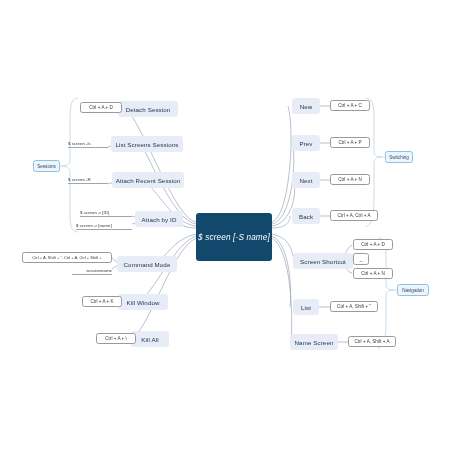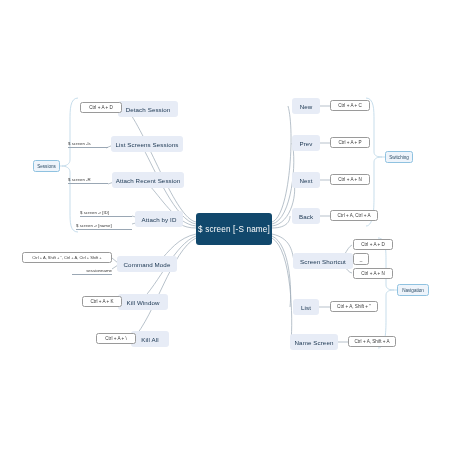--- a/index.html
+++ b/index.html
@@ -119,21 +119,21 @@
       <path d="M62,166 L58,166"></path>
 
       <path d="M366,98 C374,98 374,110 374,120 L374,152 C374,156 378,157 382,157 C378,157 374,158 374,162 L374,196 C374,206 374,226 366,226"></path>
       <path d="M382,157 L386,157"></path>
 
       <path d="M378,238 C386,238 386,250 386,262 L386,285 C386,289 390,290 394,290 C390,290 386,291 386,295 L386,318 C386,330 386,348 378,348"></path>
       <path d="M394,290 L398,290"></path>
     </g>
   </svg>
 
-  <div class="center" style="left:196px;top:213px;width:76px;height:32px;">$ screen [-S name]</div>
+  <div class="center" style="left:196px;top:213px;width:76px;height:48px;font-style:italic;">$ screen [-S name]</div>
 
   <div class="catbadge" style="left:33px;top:160px;width:27px;height:12px;">Sessions</div>
 
   <div class="node" style="left:118px;top:101px;width:60px;height:16px;">Detach Session</div>
   <div class="keybox" style="left:80px;top:102px;width:42px;height:11px;">Ctrl + A + D</div>
 
   <div class="node" style="left:111px;top:136px;width:72px;height:16px;">List Screens Sessions</div>
   <div class="plainlabel" style="left:68px;top:139px;width:40px;height:9px;border-bottom:0.6px solid #9aa7b4;">$ screen -ls</div>
 
   <div class="node" style="left:112px;top:172px;width:72px;height:16px;">Attach Recent Session</div>

